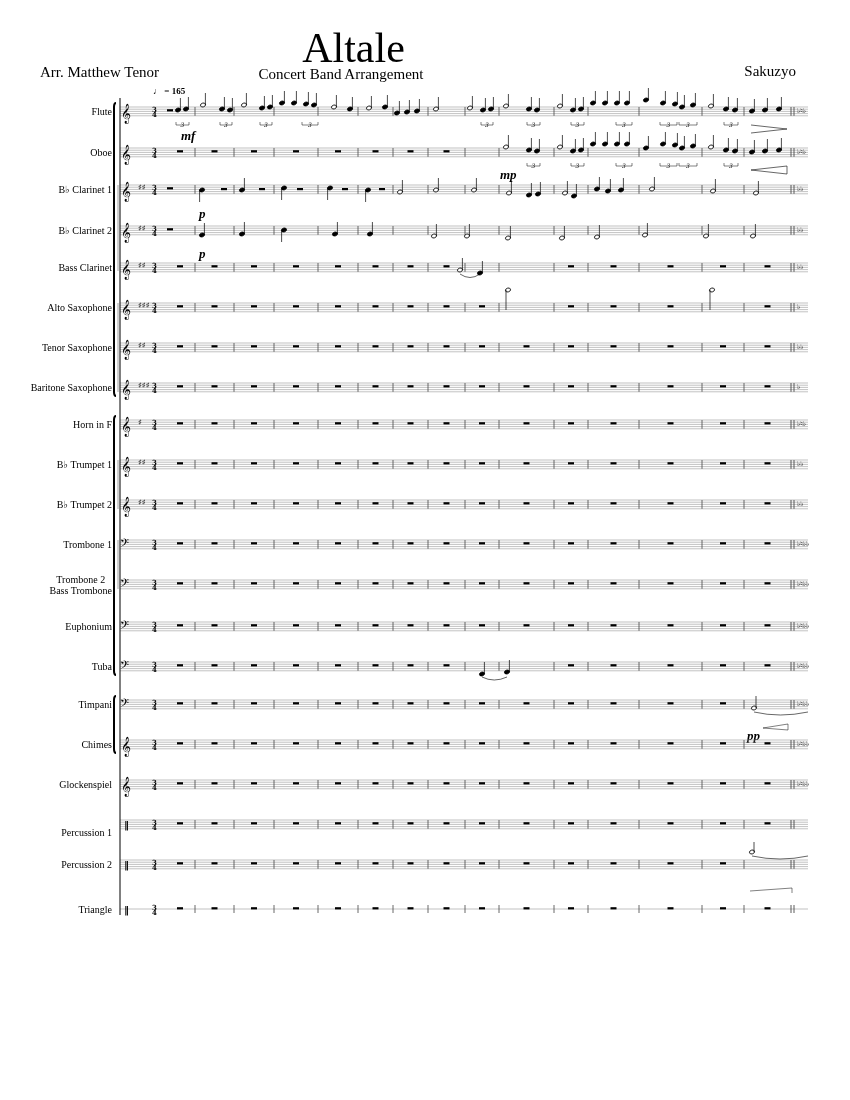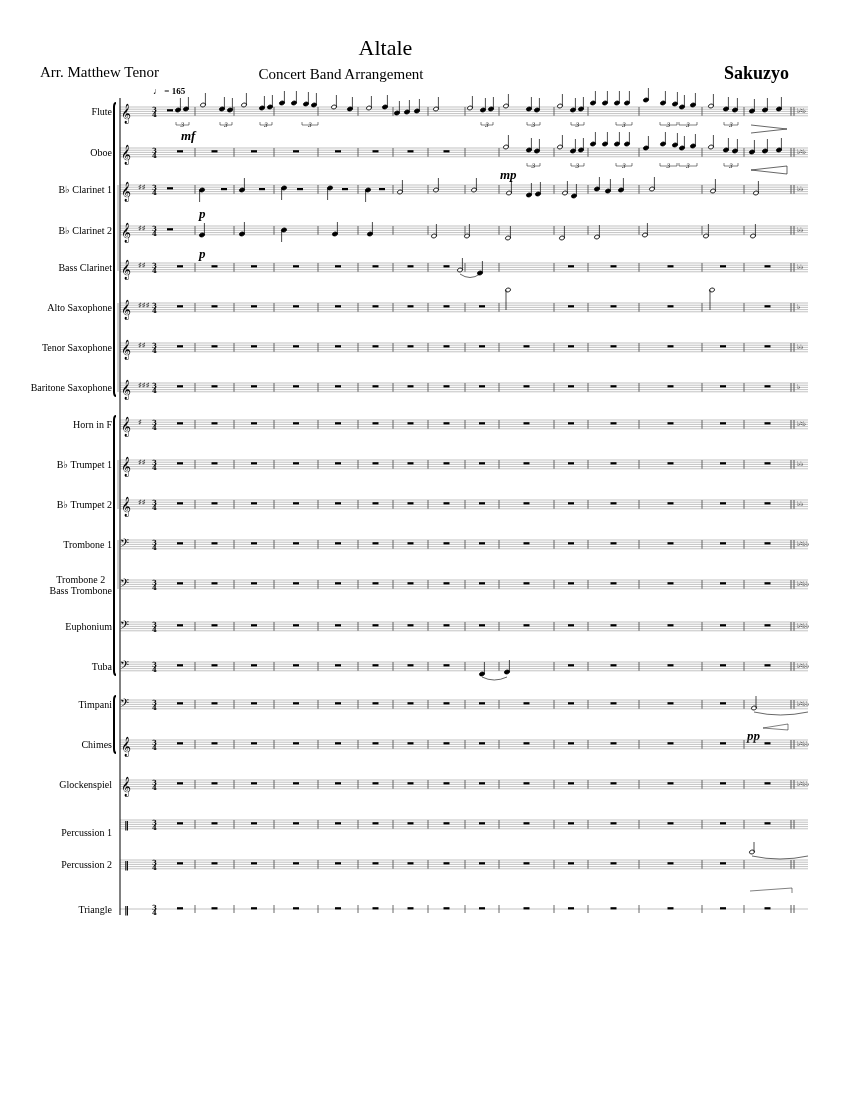--- a/index.html
+++ b/index.html
@@ -1,20 +1,20 @@
 <!DOCTYPE html>
 <html><head>
 <meta charset="utf-8">
 <style>
   html, body { margin:0; padding:0; background:#fff; }
   body { width:850px; height:1100px; position:relative; overflow:hidden; font-family:"Liberation Serif", serif; color:#000; }
-  .title { position:absolute; left:0; width:707px; top:30px; text-align:center; font-size:22px; line-height:36px;margin-left:32px; }
+  .title { position:absolute; left:0; width:707px; top:30px; text-align:center; font-size:42px; line-height:36px; }
   .subtitle { position:absolute; left:0; width:682px; top:66px; text-align:center; font-size:15px; }
   .arranger { position:absolute; left:40px; top:64px; font-size:15px; }
-  .composer { position:absolute; right:61px; top:63px; font-size:18px;font-weight:bold; }
+  .composer { position:absolute; right:54px; top:63px; font-size:15px; }
   .tempo { position:absolute; left:153px; top:86px; font-size:9px; font-weight:bold;text-align:center; }
   svg#score { position:absolute; left:0; top:0; }
   .label { position:absolute; right:738px; font-size:10px; text-align:center; white-space:nowrap; line-height:11px; }
   .dyn { position:absolute; font-size:13px; font-style:italic; font-weight:bold; }
 </style>
 </head>
 <body>
 
 <div class="title">Altale</div>
 <div class="subtitle">Concert Band Arrangement</div>

